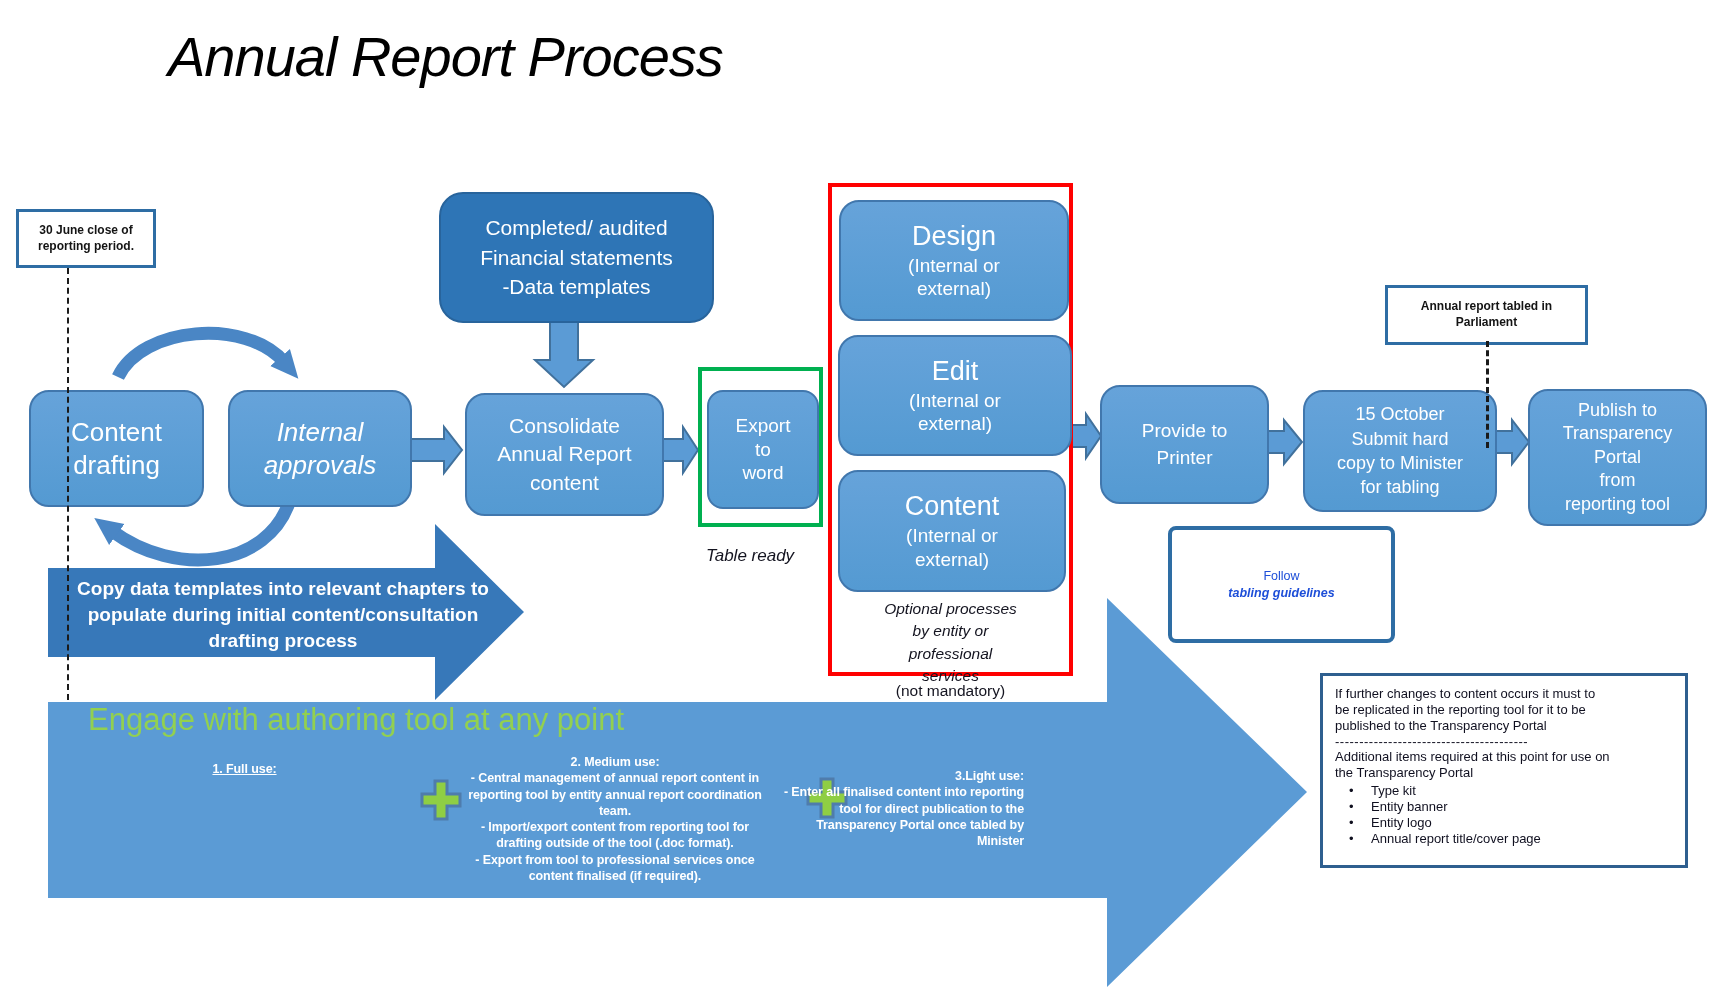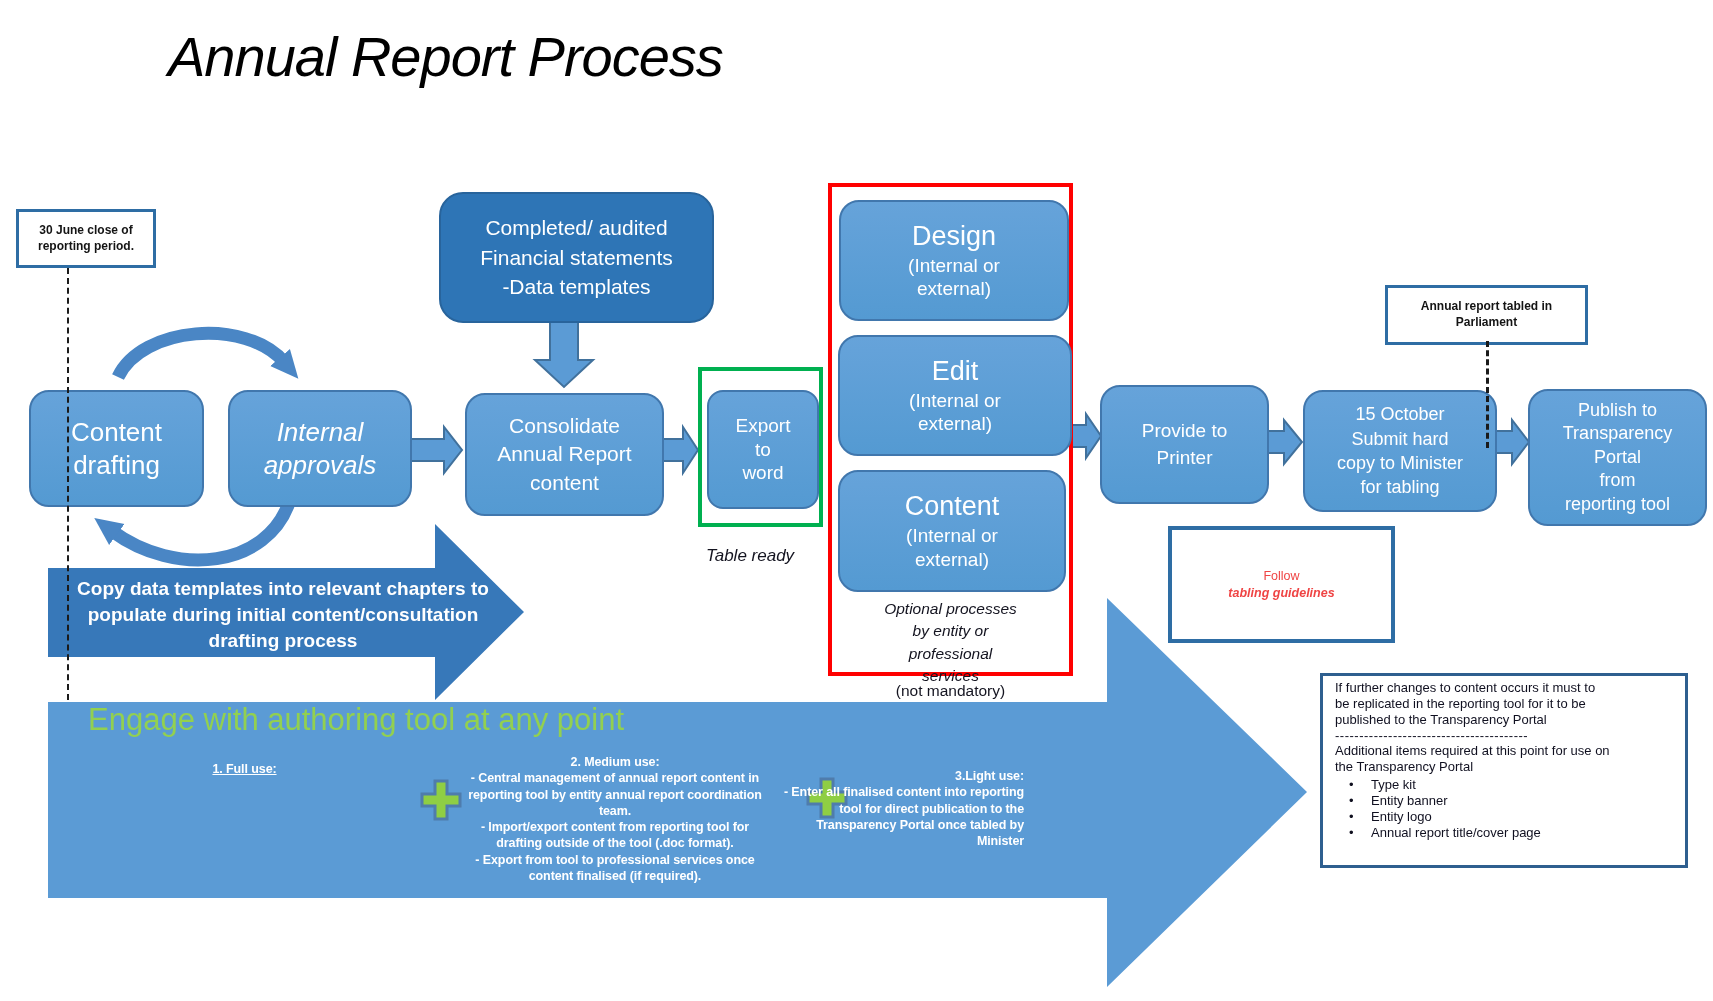--- a/index.html
+++ b/index.html
@@ -9,21 +9,21 @@
   svg.layer{position:absolute;left:0;top:0;z-index:1;}
   .pre{white-space:pre-line;}
   .page-title{left:168px;top:4px;font-size:56px;font-style:italic;font-weight:400;color:#000;z-index:2;letter-spacing:-1px;}
 
   
   .note{border:3px solid #2e6da4;background:#fff;color:#141414;display:flex;flex-direction:column;
         align-items:center;justify-content:center;text-align:center;z-index:2;line-height:1.3;}
   .note-june{left:16px;top:189px;width:134px;height:53px;font-weight:bold;font-size:12px;}
   .note-follow{left:206px;top:176px;width:227px;height:113px;border-width:2px;font-size:12px;}
   .note-tabled{left:1385px;top:265px;width:197px;height:54px;font-weight:bold;font-size:12px;}
-  .note-tabling{left:1168px;top:506px;width:219px;height:109px;border-width:4px;font-size:12.5px;color:#ef4444;}
+  .note-tabling{left:1168px;top:506px;width:219px;height:109px;border-width:4px;font-size:12.5px;color:#1d4ed8;border-radius:8px;}
   .bi{font-weight:bold;font-style:italic;}
 
   
   .bluebox{background:linear-gradient(180deg,#66a3da,#549ad2);border:2px solid #4177ad;border-radius:20px;
            color:#fff;display:flex;flex-direction:column;align-items:center;justify-content:center;
            text-align:center;z-index:2;line-height:1.25;}
   .bx-content{left:29px;top:370px;width:171px;height:113px;font-size:26px;}
   .bx-internal{left:228px;top:370px;width:180px;height:113px;font-size:26px;font-style:italic;}
   .bx-consolidate{left:465px;top:373px;width:195px;height:119px;font-size:21px;line-height:1.35;}
   .bx-export{left:707px;top:370px;width:108px;height:115px;font-size:19px;border-radius:16px;}
@@ -56,21 +56,21 @@
        line-height:1.3;z-index:2;}
   .sec1{left:62px;top:741px;width:365px;text-decoration:underline;}
   .sec2{left:455px;top:734px;width:320px;}
   .sec3{left:768px;top:748px;width:256px;text-align:right;}
   .plus{z-index:2;}
   .plus1{left:420px;top:758px;}
   .plus2{left:806px;top:756px;}
 
   
   .further{left:1320px;top:653px;width:368px;height:195px;border:3px solid #2e5f8f;background:#fff;
-           color:#101020;font-size:13px;line-height:1.22;padding:4px 12px;box-sizing:border-box;z-index:2;}
+           color:#101020;font-size:13px;line-height:1.22;padding:10px 12px;box-sizing:border-box;z-index:2;}
   .further .divider{letter-spacing:0.5px;}
   .further ul{margin:2px 0 0 0;padding:0;list-style:none;}
   .further li{position:relative;padding-left:36px;}
   .further li::before{content:"•";position:absolute;left:14px;}
 
   
   .dash{border-left:2px dashed #1a1a1a;width:0;z-index:3;}
   .dash-june{left:67px;top:248px;height:432px;}
   .dash-tabled{left:1486px;top:321px;height:107px;border-left-width:3px;}
 </style>

